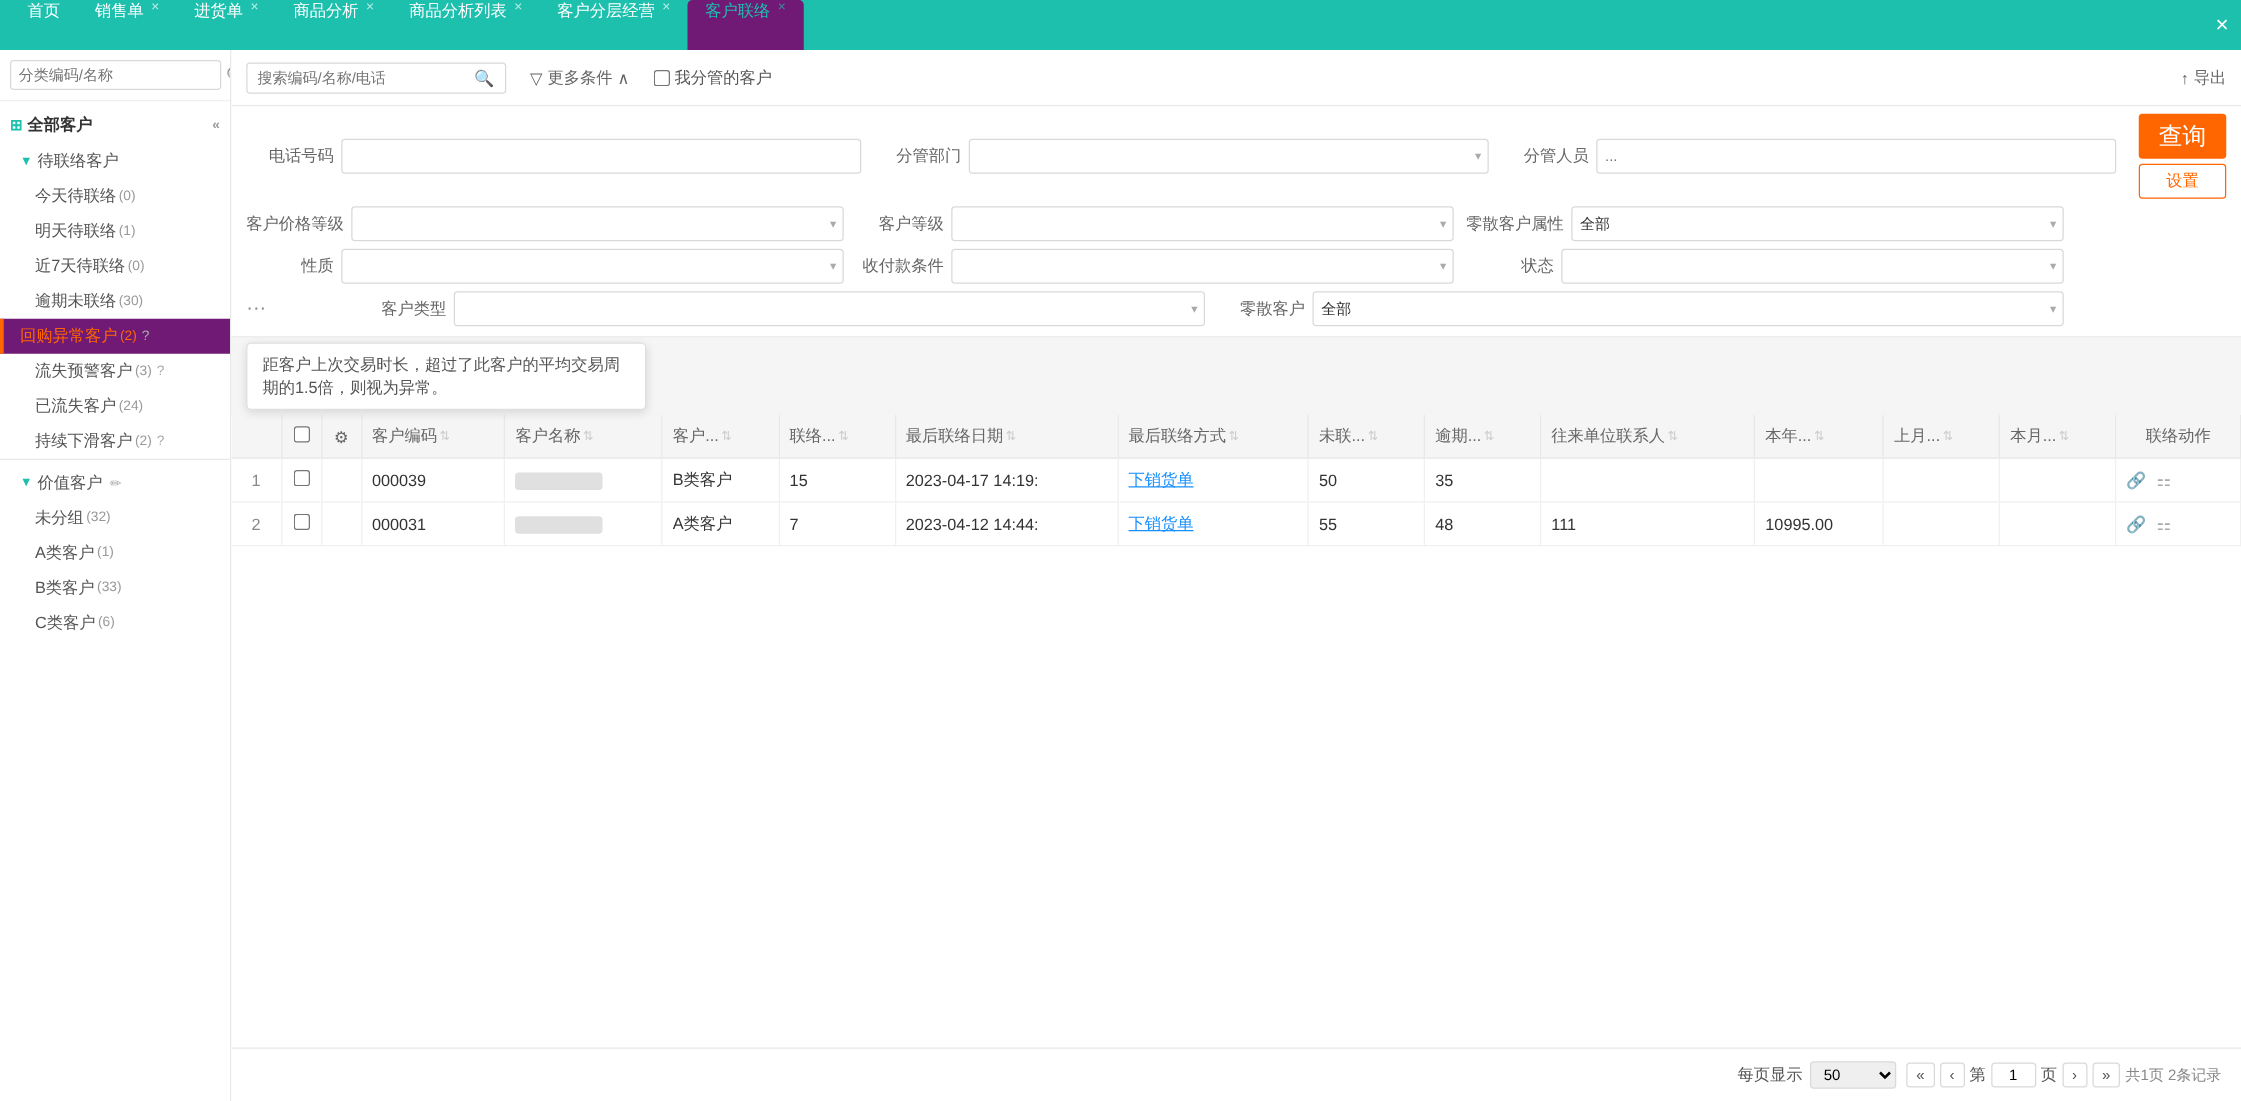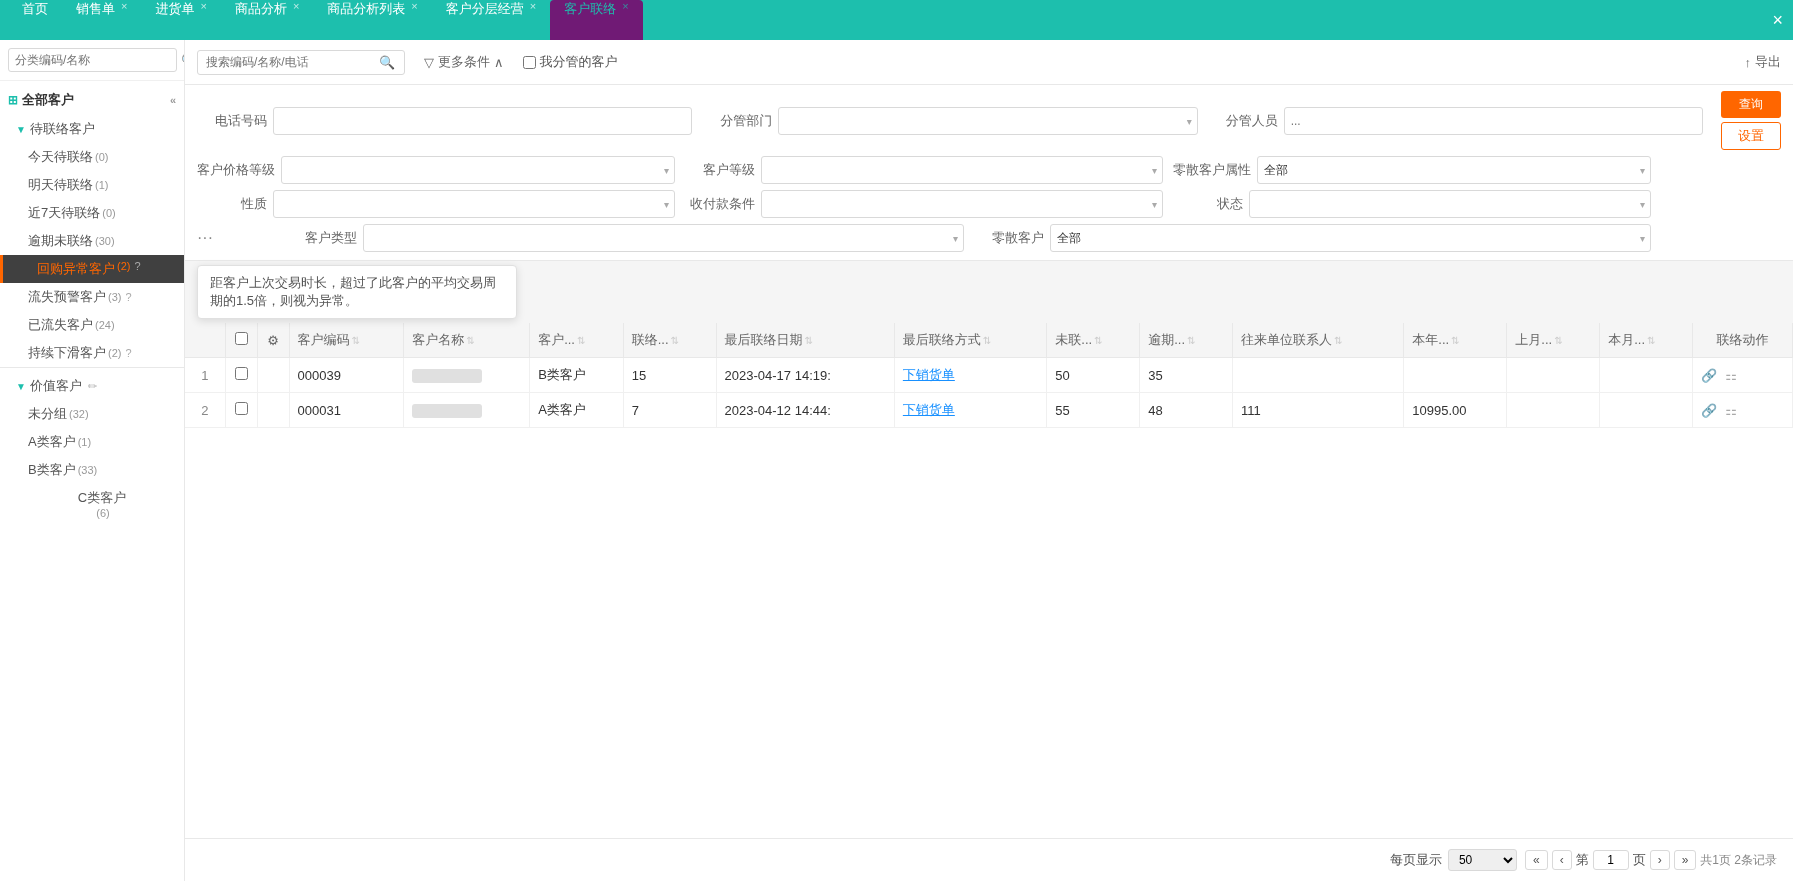--- a/index.html
+++ b/index.html
@@ -218,21 +218,21 @@
       gap: 4px;
       margin-left: 8px;
     }
     .btn-query {
       background: #f60;
       color: #fff;
       border: none;
       border-radius: 3px;
       padding: 5px 16px;
       cursor: pointer;
-      font-size: 12px;
+      font-size: 19px;
     }
     .btn-set {
       background: #fff;
       color: #f60;
       border: 1px solid #f60;
       border-radius: 3px;
       padding: 4px 16px;
       cursor: pointer;
       font-size: 13px;
     }
@@ -419,21 +419,21 @@
       </div>
       <div class="sidebar-item">
         <span>近7天待联络</span>
           <span class="sidebar-count">(0)</span>
       </div>
       <div class="sidebar-item">
         <span>逾期未联络</span>
           <span class="sidebar-count">(30)</span>
       </div>
 
-      <div class="sidebar-item active" style="display:flex;align-items:flex-start;background:#404040;color:#f60;border-left:3px solid #f60;padding-left:34px;">
+      <div class="sidebar-item active" style="display:flex;align-items:center;background:#701a75;color:#f60;border-left:3px solid #f60;padding-left:13px;">
         <span>回购异常客户</span>
           <span class="sidebar-count" style="color:#f60;">(2)</span>
         <span class="help-icon">?</span>
       </div>
       <div class="sidebar-item">
         <span>流失预警客户</span>
           <span class="sidebar-count">(3)</span>
         <span class="help-icon">?</span>
       </div>
       <div class="sidebar-item">
@@ -457,21 +457,21 @@
             <span class="sidebar-count">(32)</span>
         </div>
         <div class="sidebar-item" style="padding-left:28px;">
           <span>A类客户</span>
             <span class="sidebar-count">(1)</span>
         </div>
         <div class="sidebar-item" style="padding-left:28px;">
           <span>B类客户</span>
             <span class="sidebar-count">(33)</span>
         </div>
-        <div class="sidebar-item" style="padding-left:28px;flex-direction:column;">
+        <div class="sidebar-item" style="padding-left:28px;">
           <span>C类客户</span>
             <span class="sidebar-count">(6)</span>
         </div>
       </div>
     </div>
   </div>
 
   <div class="content-area">
 
     <div class="filter-bar">

